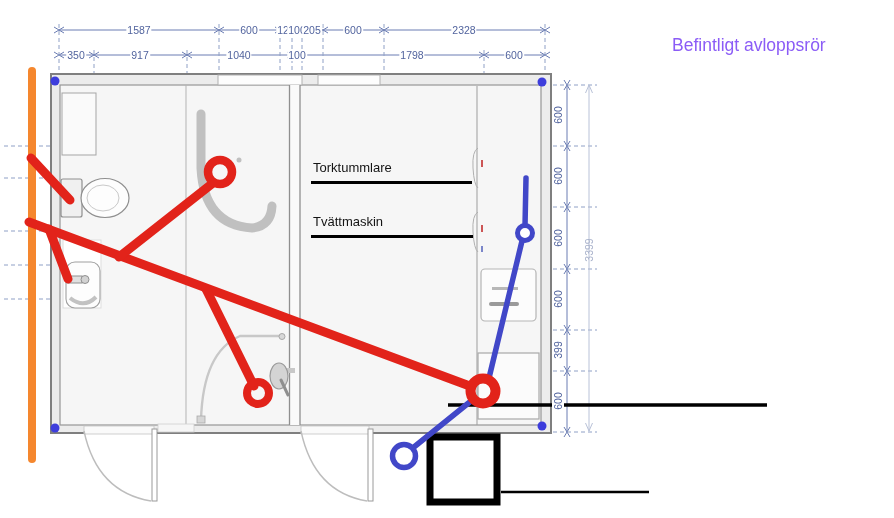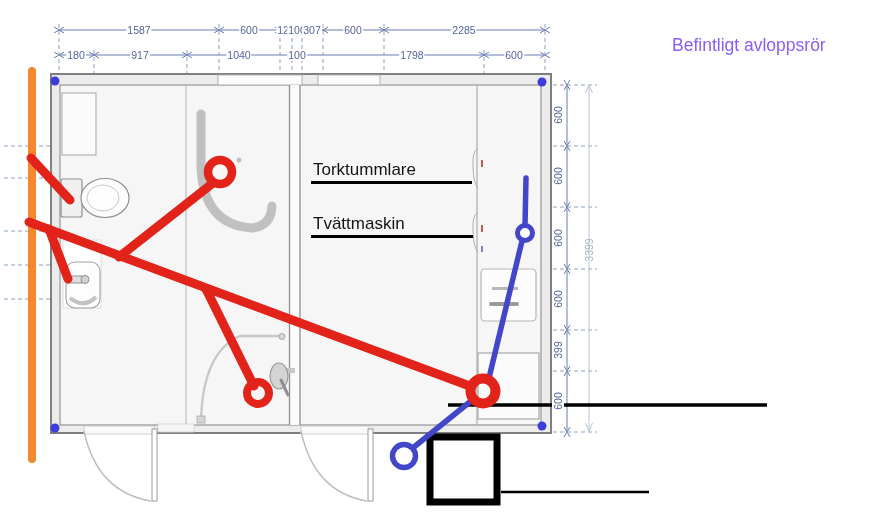--- a/index.html
+++ b/index.html
@@ -3,21 +3,21 @@
 <meta charset="utf-8">
 <style>
   html,body{margin:0;padding:0;background:#fff;}
   #stage{position:relative;width:894px;height:518px;background:#fff;overflow:hidden;
          font-family:"Liberation Sans",sans-serif;}
   #drawing{position:absolute;left:0;top:0;}
   .dim{position:absolute;font-size:10.5px;color:#52649e;background:#fff;padding:0 1px;
        transform:translate(-50%,-50%);white-space:nowrap;z-index:3;}
   .dim.rot{transform:translate(-50%,-50%) rotate(-90deg);background:#fff;}
   .dim.total{color:#a9b2cb;background:transparent;}
-  .plabel{position:absolute;font-size:17px;color:#141414;white-space:nowrap;z-index:4;}
+  .plabel{position:absolute;font-size:13px;color:#141414;white-space:nowrap;z-index:4;}
   .legend{position:absolute;font-size:17.5px;line-height:24px;z-index:4;}
 </style>
 </head>
 <body>
 
 <div id="stage">
 
   <svg id="drawing" width="894" height="518" viewBox="0 0 894 518">
 
     <g stroke="#8fa0c6" stroke-width="1" stroke-dasharray="4,3">
@@ -201,25 +201,25 @@
       <circle cx="220" cy="172" r="12" stroke-width="8.5"></circle>
       <circle cx="258" cy="393" r="11" stroke-width="8"></circle>
       <circle cx="483" cy="391" r="12.5" stroke-width="10"></circle>
     </g>
   </svg>
 
   <span class="dim" style="left:139px;top:30px">1587</span>
   <span class="dim" style="left:249px;top:30px">600</span>
   <span class="dim" style="left:286px;top:30px">120</span>
   <span class="dim" style="left:297px;top:30px">100</span>
-  <span class="dim" style="left:312px;top:30px">307</span>
+  <span class="dim" style="left:312px;top:30px">205</span>
   <span class="dim" style="left:353px;top:30px">600</span>
-  <span class="dim" style="left:464px;top:30px">2285</span>
-
-  <span class="dim" style="left:76px;top:55px">180</span>
+  <span class="dim" style="left:464px;top:30px">2328</span>
+
+  <span class="dim" style="left:76px;top:55px">350</span>
   <span class="dim" style="left:140px;top:55px">917</span>
   <span class="dim" style="left:239px;top:55px">1040</span>
   <span class="dim" style="left:297px;top:55px">100</span>
   <span class="dim" style="left:412px;top:55px">1798</span>
   <span class="dim" style="left:514px;top:55px">600</span>
 
   <span class="dim rot" style="left:558px;top:115px">600</span>
   <span class="dim rot" style="left:558px;top:176px">600</span>
   <span class="dim rot" style="left:558px;top:238px">600</span>
   <span class="dim rot" style="left:558px;top:299px">600</span>

